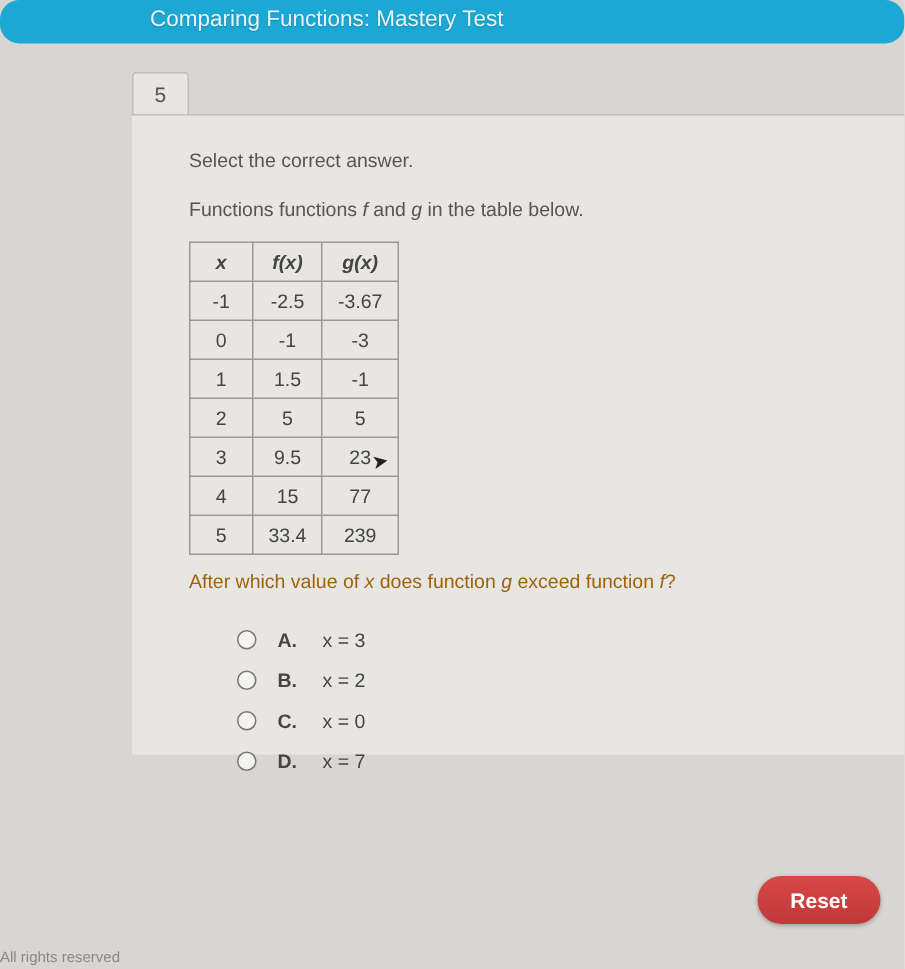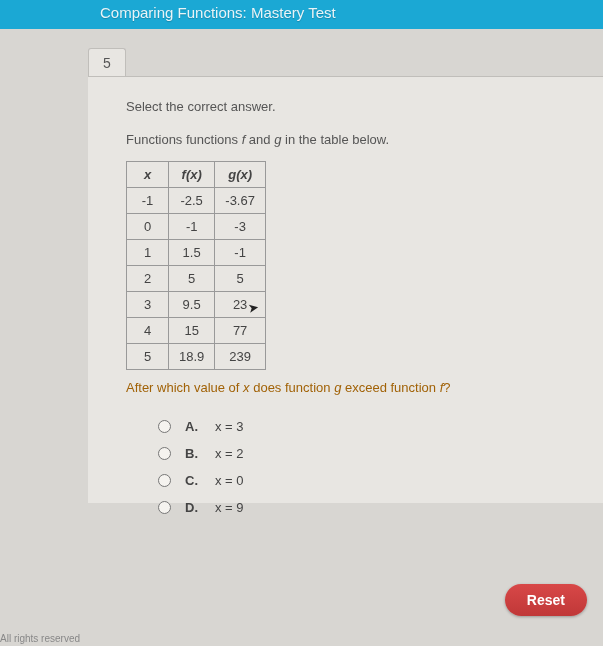--- a/index.html
+++ b/index.html
@@ -15,20 +15,21 @@
       overflow: hidden;
       position: relative;
     }
     .header-bar {
       background: #1ba8d4;
       color: #e8f4f8;
       padding: 4px 0 8px 100px;
       font-size: 15px;
       font-weight: 500;
       text-shadow: 0 1px 1px rgba(0,0,0,0.2);
+      border-radius: 13px;
     }
     .question-tab {
       position: absolute;
       left: 88px;
       top: 48px;
       background: #e8e6e2;
       border: 1px solid #c0beba;
       border-bottom: none;
       padding: 6px 14px;
       font-size: 14px;
@@ -185,21 +186,21 @@
         <td>9.5</td>
         <td>23</td>
       </tr>
       <tr>
         <td>4</td>
         <td>15</td>
         <td>77</td>
       </tr>
       <tr>
         <td>5</td>
-        <td>18.9</td>
+        <td>33.4</td>
         <td>239</td>
       </tr>
     </tbody>
   </table>
 
   <div class="after-text">
     <span>After which value of </span><i>x</i><span> does function </span><i>g</i><span> exceed function </span><i>f</i><span>?</span>
   </div>
 
   <div class="options">
@@ -214,21 +215,21 @@
       <span>x = 2</span>
     </div>
     <div class="option-row">
       <div class="radio"></div>
       <span class="opt-letter">C.</span>
       <span>x = 0</span>
     </div>
     <div class="option-row">
       <div class="radio"></div>
       <span class="opt-letter">D.</span>
-      <span>x = 9</span>
+      <span>x = 7</span>
     </div>
   </div>
 </div>
 
 <div class="cursor-ptr">➤</div>
 
 <button class="reset-btn">Reset</button>
 
 <div class="footer-text">All rights reserved</div>
 

